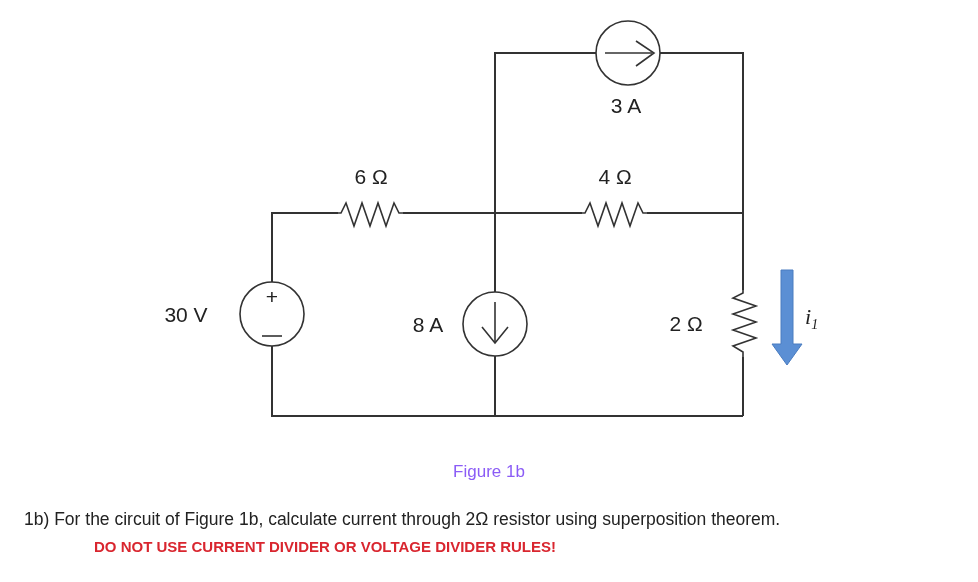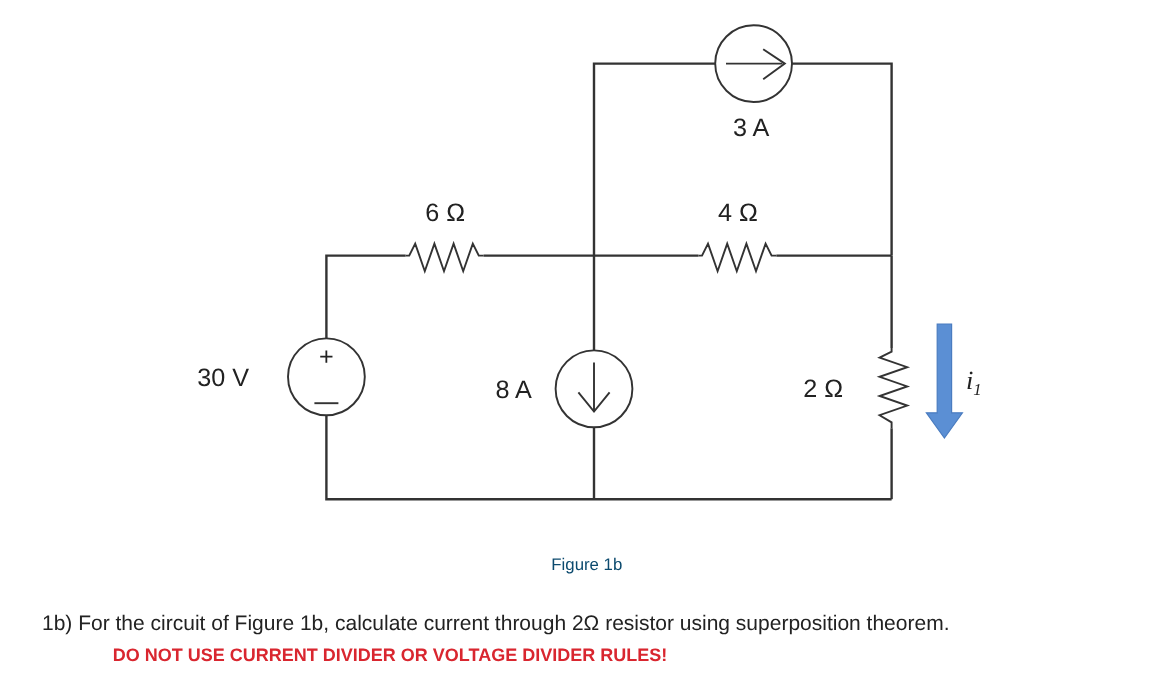--- a/index.html
+++ b/index.html
@@ -5,22 +5,22 @@
     html, body { margin: 0; padding: 0; background: #ffffff; }
     body { width: 978px; height: 582px; position: relative; overflow: hidden;
            font-family: "Liberation Sans", sans-serif; color: #222; }
     #circuit { position: absolute; left: 0; top: 0; }
     .wire { stroke: #333; stroke-width: 2; fill: none; }
     .comp { stroke: #333; stroke-width: 1.6; fill: none; }
     .lbl { font-family: "Liberation Sans", sans-serif; font-size: 21px; fill: #222; }
     .ital { font-family: "Liberation Serif", serif; font-style: italic; font-size: 22px; fill: #222; }
     .sub { font-family: "Liberation Serif", serif; font-size: 14px; fill: #222; }
     .caption { position: absolute; left: 0; width: 978px; top: 462px; text-align: center;
-               font-size: 14px; color: #0c4a6e; }
-    .question { position: absolute; left: 35px; top: 509px; font-size: 17.5px; color: #222; white-space: nowrap; }
+               font-size: 17px; color: #8b5cf6; }
+    .question { position: absolute; left: 24px; top: 509px; font-size: 17.5px; color: #222; white-space: nowrap; }
     .warning { position: absolute; left: 50px; top: 538px; font-size: 15px; font-weight: bold;
                color: #d9262f; white-space: nowrap; margin-left: 44px; }
   </style>
 </head>
 <body>
 
 <svg id="circuit" width="978" height="460" viewBox="0 0 978 460">
 
   <g>
 

